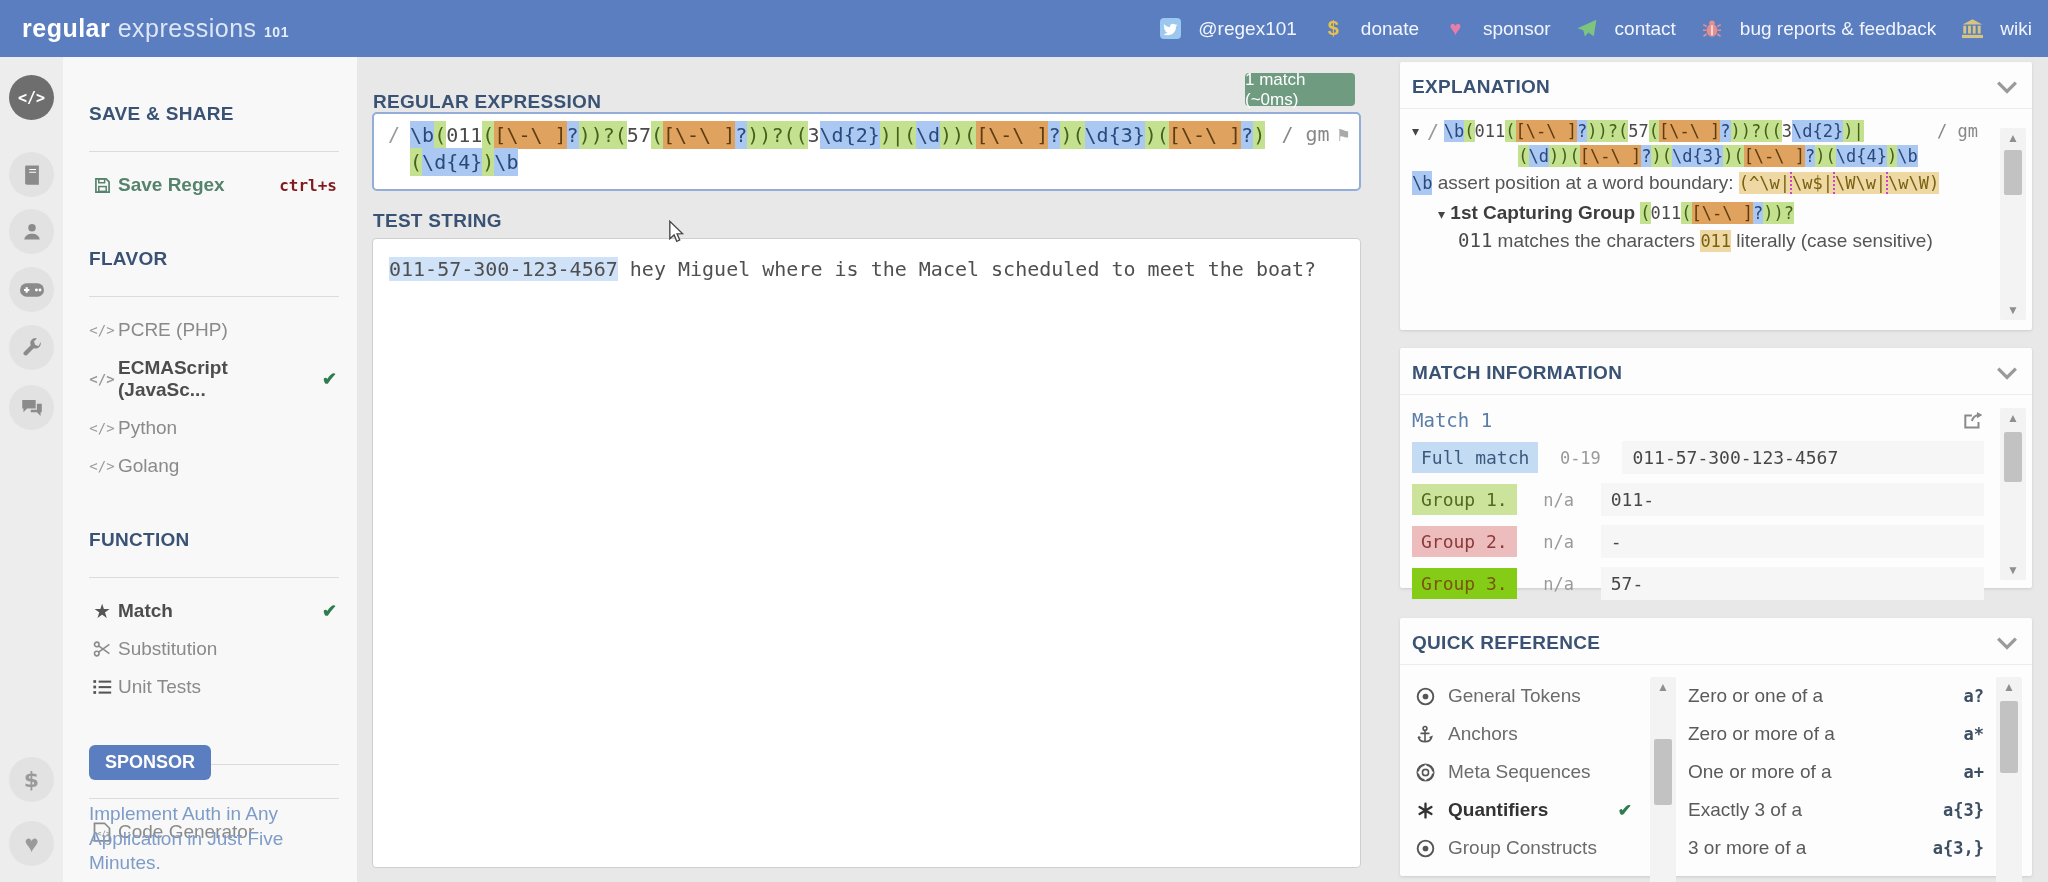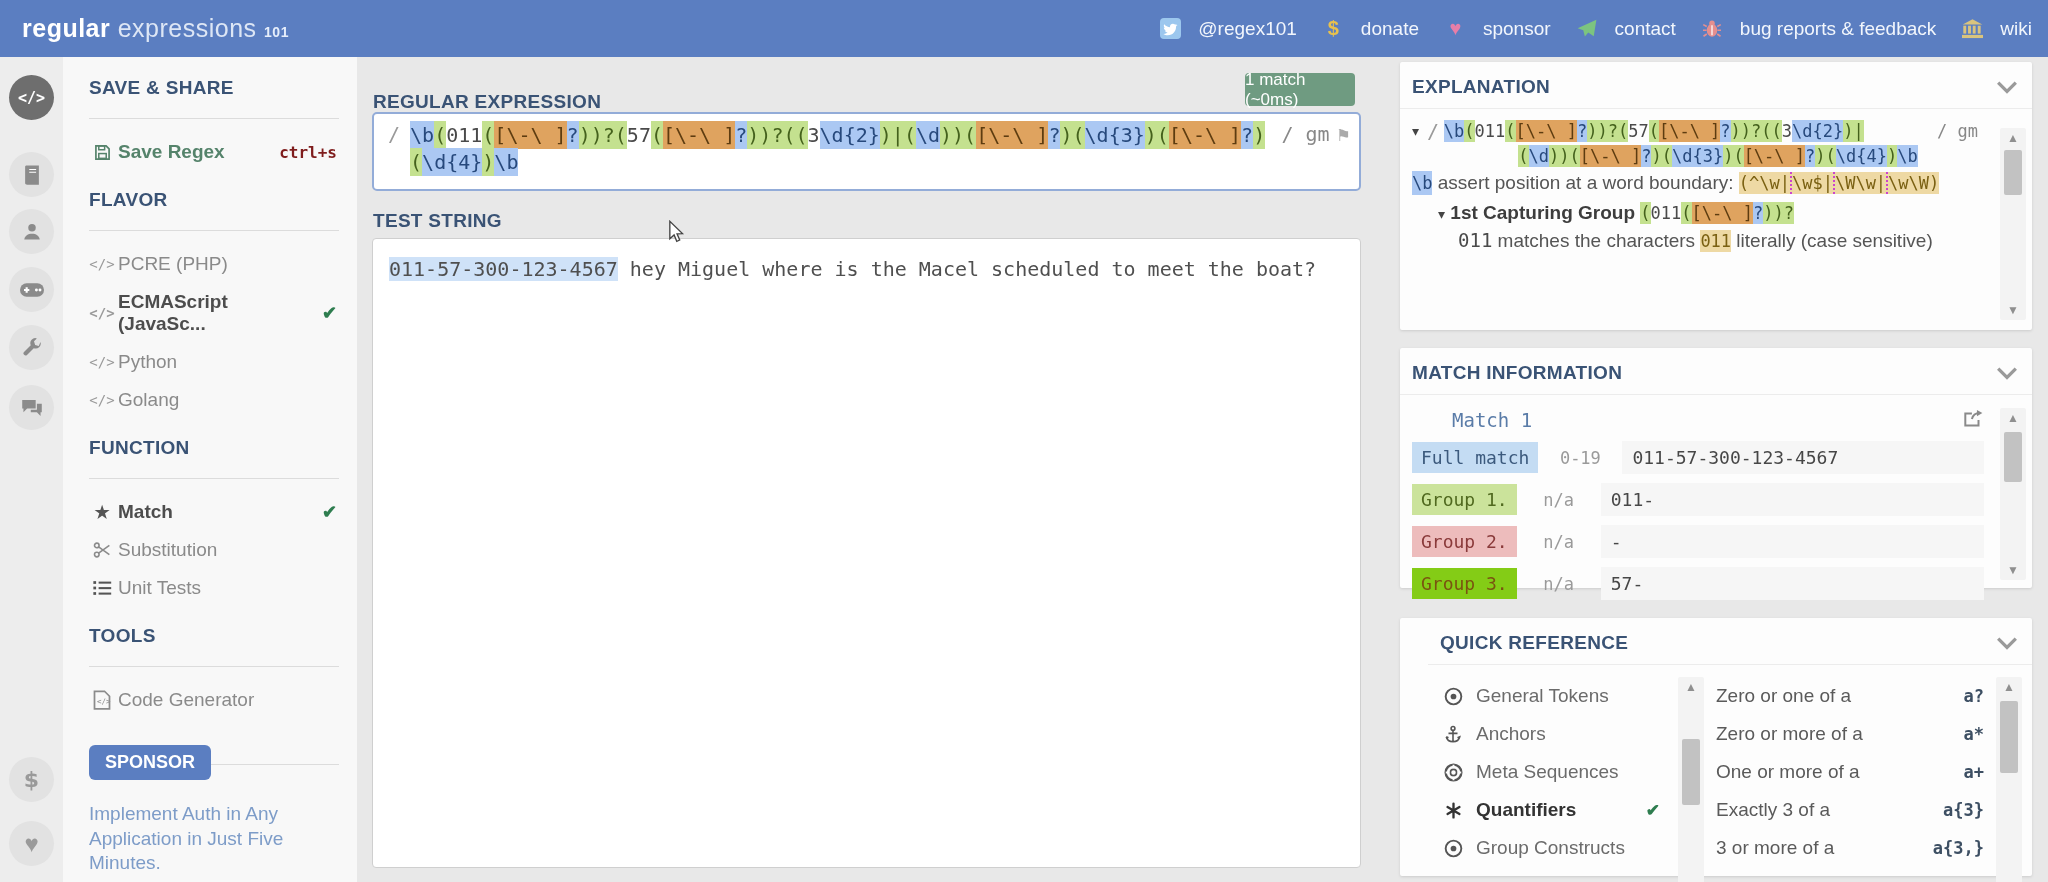--- a/index.html
+++ b/index.html
@@ -18,21 +18,21 @@
   .nav-ico { display:inline-flex; width:21px; height:21px; align-items:center; justify-content:center; }
 
   
   #rail { position:absolute; top:57px; left:0; width:63px; bottom:0; background:#ededed; }
   .rail-btn { position:absolute; left:9px; width:45px; height:45px; border-radius:50%; background:#e2e2e2; display:flex; align-items:center; justify-content:center; color:#8b8b8b; cursor:pointer; }
   .rail-btn.dark { background:#6e6e6e; color:#fff; }
   .rail-code { font-size:15px; font-weight:bold; font-family:"DejaVu Sans Mono", monospace; }
 
   
   #sidebar { position:absolute; top:57px; left:63px; width:294px; bottom:0; background:#f8f8f8; padding:20px 18px 0 26px; }
-  .side-h { color:#3a5375; font-weight:bold; font-size:19px; letter-spacing:.3px; padding-bottom:19px; border-bottom:1px solid #dcdcdc; margin-bottom:14px; }
+  .side-h { color:#3a5375; font-weight:bold; font-size:19px; letter-spacing:.3px; padding-bottom:26px; border-bottom:1px solid #dcdcdc; margin-bottom:14px;margin-top:26px; }
   .side-row { display:flex; align-items:center; gap:5px; padding:8px 2px; font-size:19px; color:#8a8a8a; cursor:pointer; }
   .side-row .ico { width:22px; display:inline-flex; justify-content:center; color:#9a9a9a; font-size:16px; }
   .side-row.active { color:#4d4d4d; font-weight:bold; }
   .side-row .check { margin-left:auto; color:#2e7d4f; font-size:18px; }
   .side-row .short { margin-left:auto; font-family:"DejaVu Sans Mono", monospace; font-weight:bold; font-size:16px; color:#7f1d1d; }
   .save-row { color:#55836b; font-weight:bold; }
   .save-row .ico { color:#55836b; }
   .sect-gap { height:18px; }
   #sponsor-wrap { position:absolute; left:26px; right:18px; top:688px; }
   #sponsor-badge { display:inline-block; background:#5b7ec1; color:#fff; font-weight:bold; font-size:18px; padding:7px 16px; border-radius:6px; position:relative; z-index:1; }
@@ -84,33 +84,33 @@
   .tan-sep { border-right:2px dotted #cc44cc; }
   .expl-ind1 { padding-left:26px; margin-top:6px; }
   .expl-ind2 { padding-left:46px; }
   .b-strong { font-weight:bold; color:#3d3d3d; }
   .mono-green { font-family:"DejaVu Sans Mono", monospace; font-weight:bold; color:#2e7d4f; }
   .mono-gray { font-family:"DejaVu Sans Mono", monospace; color:#bdbdbd; }
   .mono-dark { font-family:"DejaVu Sans Mono", monospace; color:#4a4a4a; }
 
   #match-panel { top:348px; height:240px; }
   #mi-body { padding:8px 48px 0 12px; }
-  #mi-match-row { display:flex; align-items:flex-start; padding:6px 0 10px 0;margin-left:40px; }
+  #mi-match-row { display:flex; align-items:flex-end; padding:6px 0 10px 0; }
   #mi-match-label { font-family:"DejaVu Sans Mono", monospace; font-size:19px; color:#5a7ca8; }
   #mi-export { margin-left:auto; cursor:pointer; }
   .mi-row { display:flex; align-items:center; margin-bottom:9px; }
   .mi-chip { font-family:"DejaVu Sans Mono", monospace; font-size:18px; padding:5px 9px; white-space:pre; }
   .mi-chip.blue { background:#c4dcf3; color:#3c5a7d; }
   .mi-chip.green { background:#cbe39b; color:#50691f; }
   .mi-chip.red { background:#edbcbc; color:#8a3a3a; }
   .mi-chip.orange { background:#84cc16; color:#7a5410; }
   .mi-range { font-family:"DejaVu Sans Mono", monospace; font-size:17px; color:#9a9a9a; width:72px; text-align:center; flex:none; margin:0 6px; }
   .mi-val { flex:1; background:#f6f6f6; font-family:"DejaVu Sans Mono", monospace; font-size:18px; color:#474747; padding:6px 10px; }
 
-  #qr-panel { top:618px; height:258px;padding-left:28px; }
+  #qr-panel { top:618px; height:258px; }
   #qr-body { display:flex; padding:12px 10px 0 12px; }
   #qr-cats { width:230px; }
   .qr-cat { display:flex; align-items:center; gap:12px; font-size:19px; color:#6b6b6b; padding:8px 2px; cursor:pointer; }
   .qr-cat .ico { width:22px; display:inline-flex; justify-content:center; color:#555; }
   .qr-cat.active { font-weight:bold; color:#333; }
   .qr-cat .check { color:#2e7d4f; margin-left:auto; margin-right:8px; font-size:17px; }
   .qr-scroll { position:relative; width:26px; background:#f3f3f3; margin:0 8px; border-radius:2px; height:218px; }
   .qr-scroll .sb-up, .qr-scroll .sb-dn { position:absolute; left:0; width:26px; text-align:center; color:#8f8f8f; font-size:12px; cursor:pointer; }
   .qr-scroll .sb-thumb { position:absolute; }
   #qr-entries { flex:1; }

